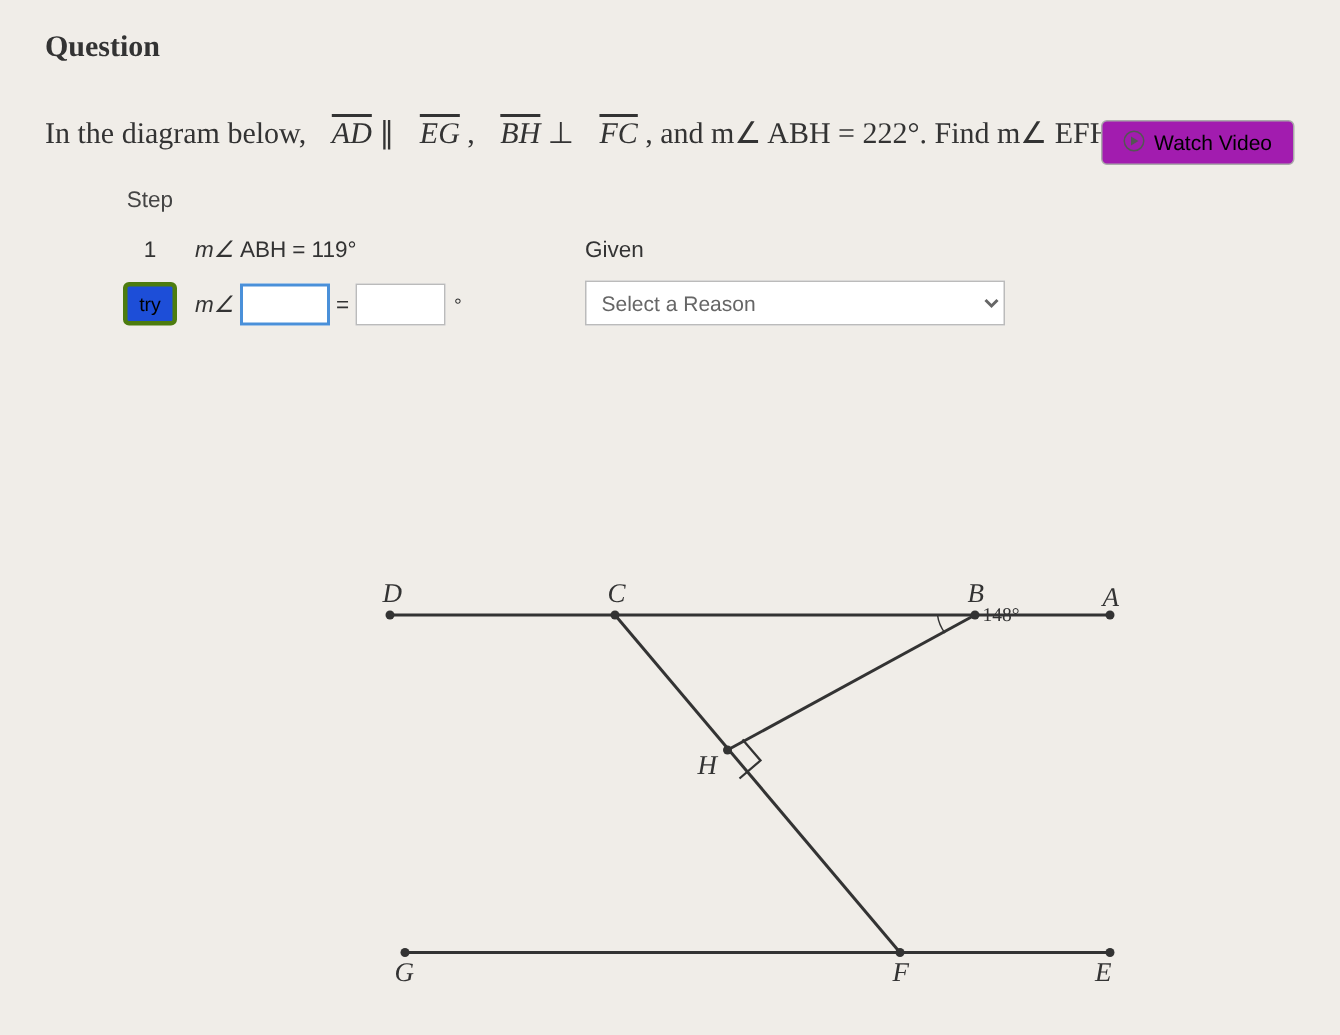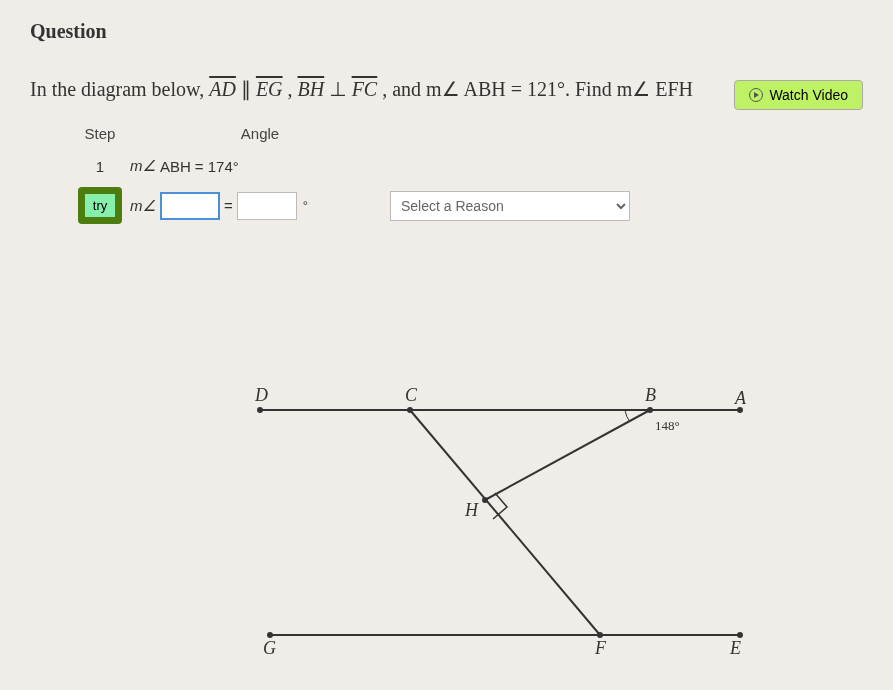--- a/index.html
+++ b/index.html
@@ -20,26 +20,26 @@
     color: #333;
     margin-bottom: 11px;
   }
   .watch-video-btn {
     position: absolute;
     top: 80px;
     right: 30px;
     border: 1px solid #aaa;
     border-radius: 4px;
     padding: 6px 14px;
-    background: #bef264;
+    background: #a21caf;
     font-family: Arial, sans-serif;
     font-size: 14px;
     cursor: pointer;
     display: flex;
-    align-items: center;
+    align-items: flex-start;
     gap: 6px;
   }
   .play-icon {
     width: 14px; height: 14px;
     border: 1px solid #555; border-radius: 50%;
     display: inline-flex; align-items: center; justify-content: center;
   }
   .play-icon::after {
     content: '';
     border-left: 5px solid #555;
@@ -48,38 +48,39 @@
     margin-left: 1px;
   }
   .problem-text {
     font-size: 20px;
     margin: 30px 0 20px 0;
     line-height: 1.6;
   }
   .overline {
     text-decoration: overline;
     font-style: italic;
+    margin-left: 12px;
   }
   .math-it { }
 
   .proof-table {
     margin-left: 40px;
     font-family: Arial, sans-serif;
     font-size: 15px;
   }
-  .proof-row { display: flex; align-items: center; margin-bottom: 12px; }
+  .proof-row { display: flex; align-items: flex-end; margin-bottom: 12px; }
   .col-step { width: 60px; text-align: center; }
   .col-angle { width: 260px; display:flex; align-items:center; gap:4px; }
   .col-reason { width: 260px; }
   .header-row { color: #444; font-weight: normal; margin-bottom: 15px; }
   .try-btn {
-    border: 7px solid #4d7c0f;
+    border: 3px solid #4d7c0f;
     border-radius: 4px;
     padding: 4px 8px;
-    background: #86efac;
+    background: #1d4ed8;
     font-size: 13px;
     cursor: pointer;
   }
   .angle-input {
     width: 60px;
     height: 28px;
     border: 2px solid #4a90d9;
     background: #fff;
     font-size: 14px;
     padding: 2px 4px;
@@ -87,21 +88,21 @@
   .value-input {
     width: 60px;
     height: 28px;
     border: 1px solid #bbb;
     background: #fff;
     font-size: 14px;
     padding: 2px 4px;
   }
   .deg { margin-left: 2px; font-size: 13px; }
   .reason-select {
-    width: 240px;
+    width: 280px;
     height: 30px;
     border: 1px solid #bbb;
     background: #fff;
     font-family: Arial, sans-serif;
     font-size: 14px;
     color: #666;
     padding: 2px 6px;
   }
   .m-angle { font-style: italic; }
 
@@ -134,37 +135,37 @@
   <span>In the diagram below,  </span>
   <span class="overline">AD</span>
   <span>∥</span>
   <span class="overline">EG</span>
   <span>,  </span>
   <span class="overline">BH</span>
   <span>⊥</span>
   <span class="overline">FC</span>
   <span>, and m∠</span>
   <span class="math-it">ABH</span>
-  <span> = 121°. Find m∠</span>
+  <span> = 222°. Find m∠</span>
   <span class="math-it">EFH</span>
 </div>
 
 <div class="proof-table">
   <div class="proof-row header-row">
     <div class="col-step">Step</div>
-    <div class="col-angle" style="justify-content:center;">Angle</div>
   </div>
 
   <div class="proof-row">
     <div class="col-step">1</div>
     <div class="col-angle">
       <span class="m-angle">m∠</span>
         <span class="math-it">ABH</span>
-        <span> = 174°</span>
-    </div>
+        <span> = 119°</span>
+    </div>
+    <div class="col-reason">Given</div>
   </div>
 
   <div class="proof-row">
     <div class="col-step">
       <button class="try-btn">try</button>
     </div>
     <div class="col-angle">
       <span class="m-angle">m∠</span>
       <input class="angle-input" value="" style="">
       <span>=</span>
@@ -204,14 +205,14 @@
     <path d="M 425 30 A 25 25 0 0 0 430 42" fill="none" stroke="#333" stroke-width="1"></path>
   </svg>
   <div class="pt-label" style="left:55px; top:5px;">D</div>
   <div class="pt-label" style="left:205px; top:5px;">C</div>
   <div class="pt-label" style="left:445px; top:5px;">B</div>
   <div class="pt-label" style="left:535px; top:8px;">A</div>
   <div class="pt-label" style="left:265px; top:120px;">H</div>
   <div class="pt-label" style="left:63px; top:258px;">G</div>
   <div class="pt-label" style="left:395px; top:258px;">F</div>
   <div class="pt-label" style="left:530px; top:258px;">E</div>
-  <div class="pt-label" style="left:455px; top:38px; font-size:13px; font-style:normal;">148°</div>
+  <div class="pt-label" style="left:455px; top:22px; font-size:13px; font-style:normal;">148°</div>
 </div>
 
 </body></html>

